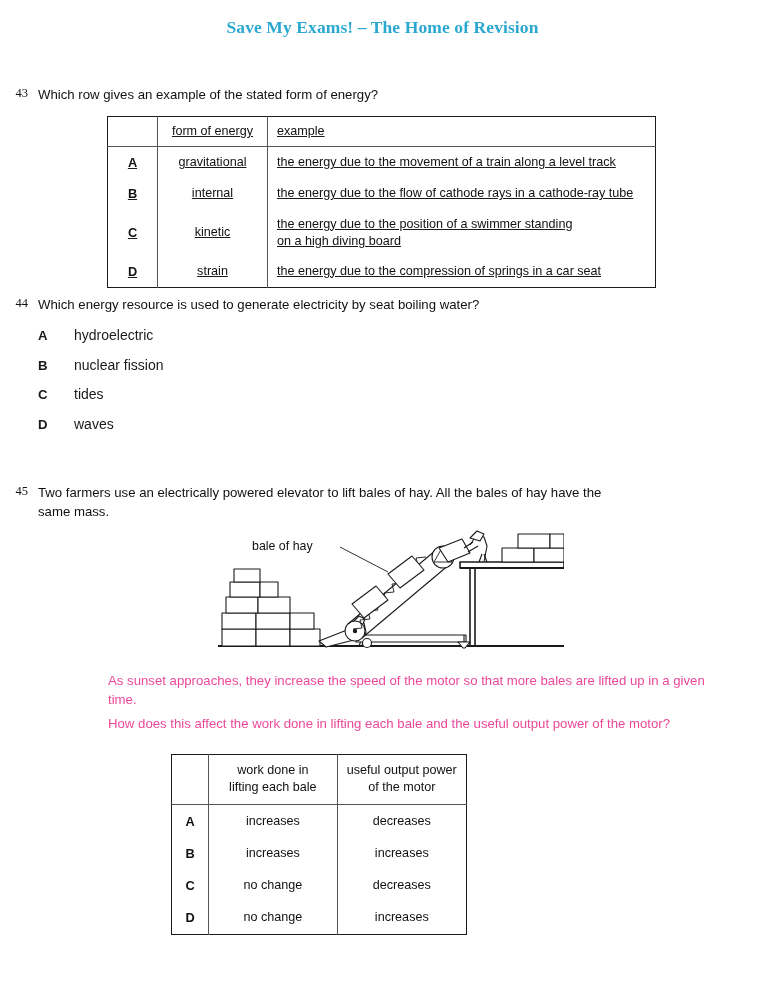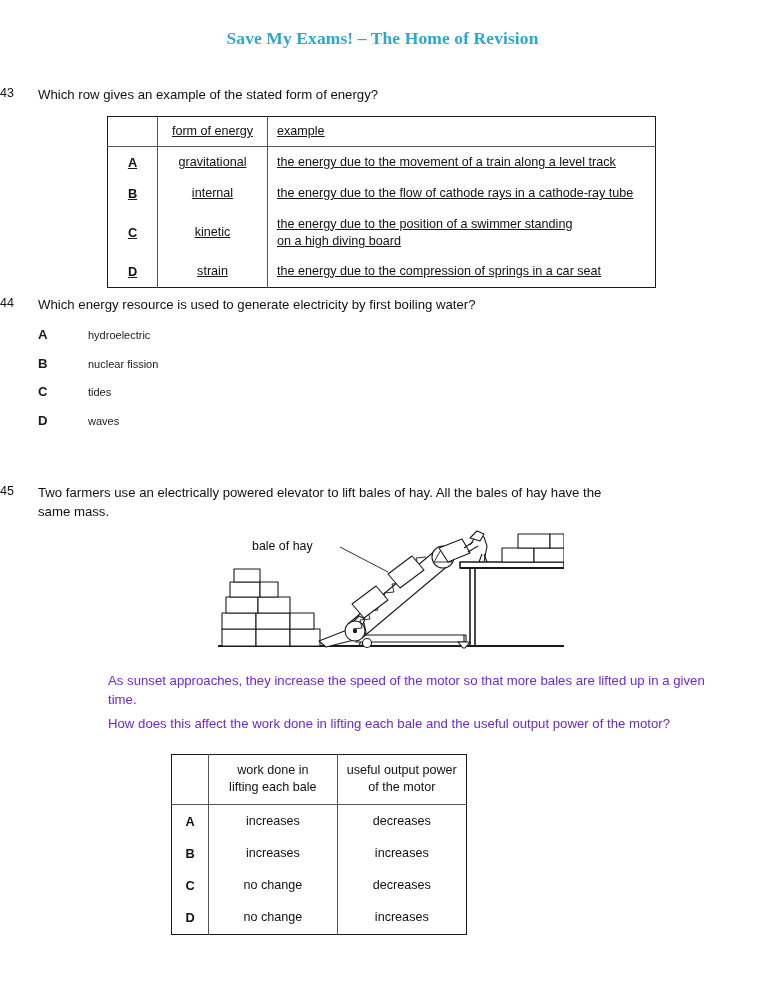--- a/index.html
+++ b/index.html
@@ -12,21 +12,21 @@
     height: 990px;
     position: relative;
     font-family: "Liberation Sans", sans-serif;
     color: #1a1a1a;
     overflow: hidden;
   }
 
   
   .site-header {
     text-align: center;
-    padding-top: 29px;
+    padding-top: 18px;
   }
   .site-title {
     font-family: "Liberation Serif", serif;
     font-weight: bold;
     font-size: 17.5px;
     color: #2BA8D0;
     letter-spacing: .1px;
     line-height: 1.1;
   }
   .site-sub {
@@ -45,23 +45,24 @@
   .q {
     position: absolute;
     left: 0;
     width: 765px;
   }
   .q-row {
     display: flex;
     align-items: flex-start;
   }
   .q-num {
-    font-family: Liberation Sans, sans-serif;
+    font-family: Liberation Serif, serif;
     font-size: 12.5px;
     width: 28px;
+    text-align: right;
     flex: 0 0 28px;
     padding-top: 1px;
     color: #111;
   }
   .q-text {
     margin-left: 10px;
     font-size: 13.2px;
     line-height: 1.45;
     color: #111;
     max-width: 602px;
@@ -77,22 +78,22 @@
     align-items: baseline;
     margin-bottom: 13.5px;
   }
   .opt-letter {
     font-weight: bold;
     font-size: 13.2px;
     width: 18px;
     flex: 0 0 18px;
   }
   .opt-label {
-    font-size: 11px;
-    margin-left: 32px;
+    font-size: 14px;
+    margin-left: 18px;
   }
 
   
   table.exam {
     border-collapse: collapse;
     background: #fff;
   }
   table.exam,
   table.exam td,
   table.exam th {
@@ -160,21 +161,21 @@
     width: 352px;
     height: 125px;
   }
   #figure-elevator svg { display: block; }
 
   .para {
     position: absolute;
     left: 108px;
     font-size: 13.2px;
     line-height: 1.45;
-    color: #6d28d9;
+    color: #ec4899;
     max-width: 598px;
   }
 </style>
 </head>
 <body>
 
 <div class="site-header">
   <div class="site-title">Save My Exams! – The Home of Revision</div>
 </div>
 
@@ -213,21 +214,21 @@
       <td class="c-letter">D</td>
       <td class="c-form c-mid">strain</td>
       <td class="c-example">the energy due to the compression of springs in a car seat</td>
     </tr>
   </tbody>
 </table>
 
 <div class="q" style="top:295px;">
   <div class="q-row">
     <div class="q-num">44</div>
-    <div class="q-text">Which energy resource is used to generate electricity by first boiling water?</div>
+    <div class="q-text">Which energy resource is used to generate electricity by seat boiling water?</div>
   </div>
   <div class="opts">
     <div class="opt">
       <span class="opt-letter">A</span>
       <span class="opt-label">hydroelectric</span>
     </div>
     <div class="opt">
       <span class="opt-letter">B</span>
       <span class="opt-label">nuclear fission</span>
     </div>

